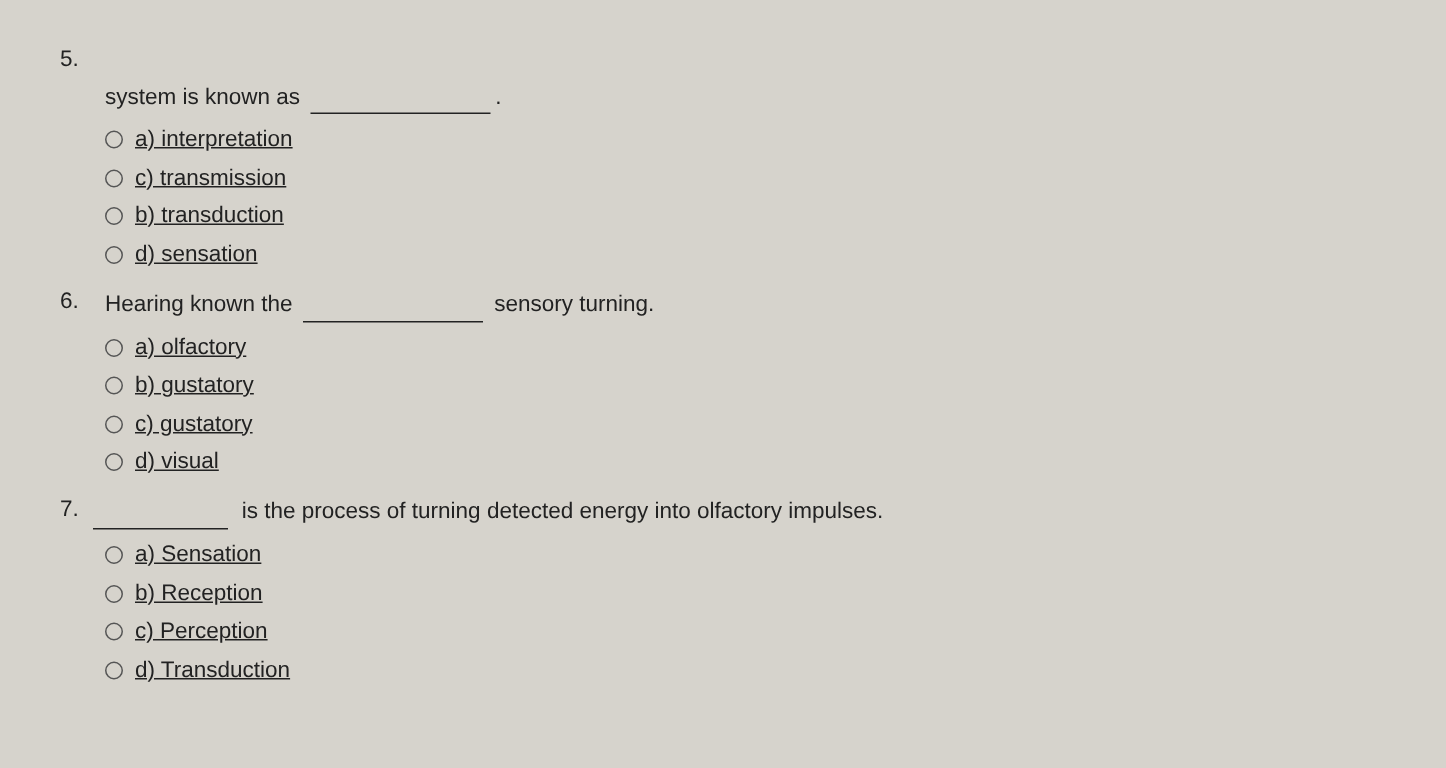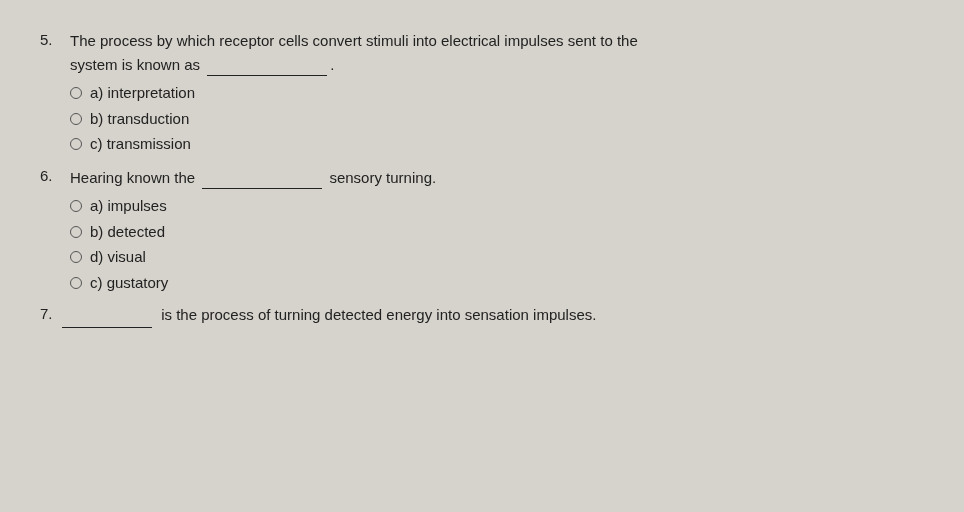--- a/index.html
+++ b/index.html
@@ -48,20 +48,21 @@
       width: 120px;
       border-bottom: 1px solid #222;
       margin: 0 3px;
       vertical-align: bottom;
     }
 
     .options {
       margin-top: 4px;
       margin-left: 30px;
       margin-bottom: 10px;
+      text-decoration: underline;
     }
 
     .option {
       display: flex;
       align-items: center;
       margin-bottom: 3px;
       font-size: 15px;
       line-height: 1.5;
     }
 
@@ -95,68 +96,90 @@
     }
   </style>
 </head>
 <body>
 
 <div class="content">
 
   <div class="question">
     <div class="question-number">5.</div>
     <div class="question-text">
-      <span>The process by which receptor cells convert stimuli into electrical impulses sent to the</span><br>
+      <br>
       <span>system is known as</span>
       <span class="blank">&nbsp;</span>.
     </div>
   </div>
   <div class="options">
     <div class="option">
       <span class="radio-circle"></span>
       <span>a) interpretation</span>
     </div>
     <div class="option">
       <span class="radio-circle"></span>
+      <span>c) transmission</span>
+    </div>
+    <div class="option">
+      <span class="radio-circle"></span>
       <span>b) transduction</span>
     </div>
     <div class="option">
       <span class="radio-circle"></span>
-      <span>c) transmission</span>
+      <span>d) sensation</span>
     </div>
   </div>
 
   <div class="question">
     <div class="question-number">6.</div>
     <div class="question-text">
       <span>Hearing known the</span>
       <span class="blank">&nbsp;</span>
       <span>sensory turning.</span>
     </div>
   </div>
   <div class="options">
     <div class="option">
       <span class="radio-circle"></span>
-      <span>a) impulses</span>
+      <span>a) olfactory</span>
     </div>
     <div class="option">
       <span class="radio-circle"></span>
-      <span>b) detected</span>
+      <span>b) gustatory</span>
+    </div>
+    <div class="option">
+      <span class="radio-circle"></span>
+      <span>c) gustatory</span>
     </div>
     <div class="option">
       <span class="radio-circle"></span>
       <span>d) visual</span>
-    </div>
-    <div class="option">
-      <span class="radio-circle"></span>
-      <span>c) gustatory</span>
     </div>
   </div>
 
   <div class="question-7">
     <div class="question-number">7.</div>
     <div class="question-text">
       <span class="blank-inline">&nbsp;</span>
-      <span>is the process of turning detected energy into sensation impulses.</span>
+      <span>is the process of turning detected energy into olfactory impulses.</span>
+    </div>
+  </div>
+  <div class="options">
+    <div class="option">
+      <span class="radio-circle"></span>
+      <span>a) Sensation</span>
+    </div>
+    <div class="option">
+      <span class="radio-circle"></span>
+      <span>b) Reception</span>
+    </div>
+    <div class="option">
+      <span class="radio-circle"></span>
+      <span>c) Perception</span>
+    </div>
+    <div class="option">
+      <span class="radio-circle"></span>
+      <span>d) Transduction</span>
     </div>
   </div>
 
 </div>
 
 </body></html>

